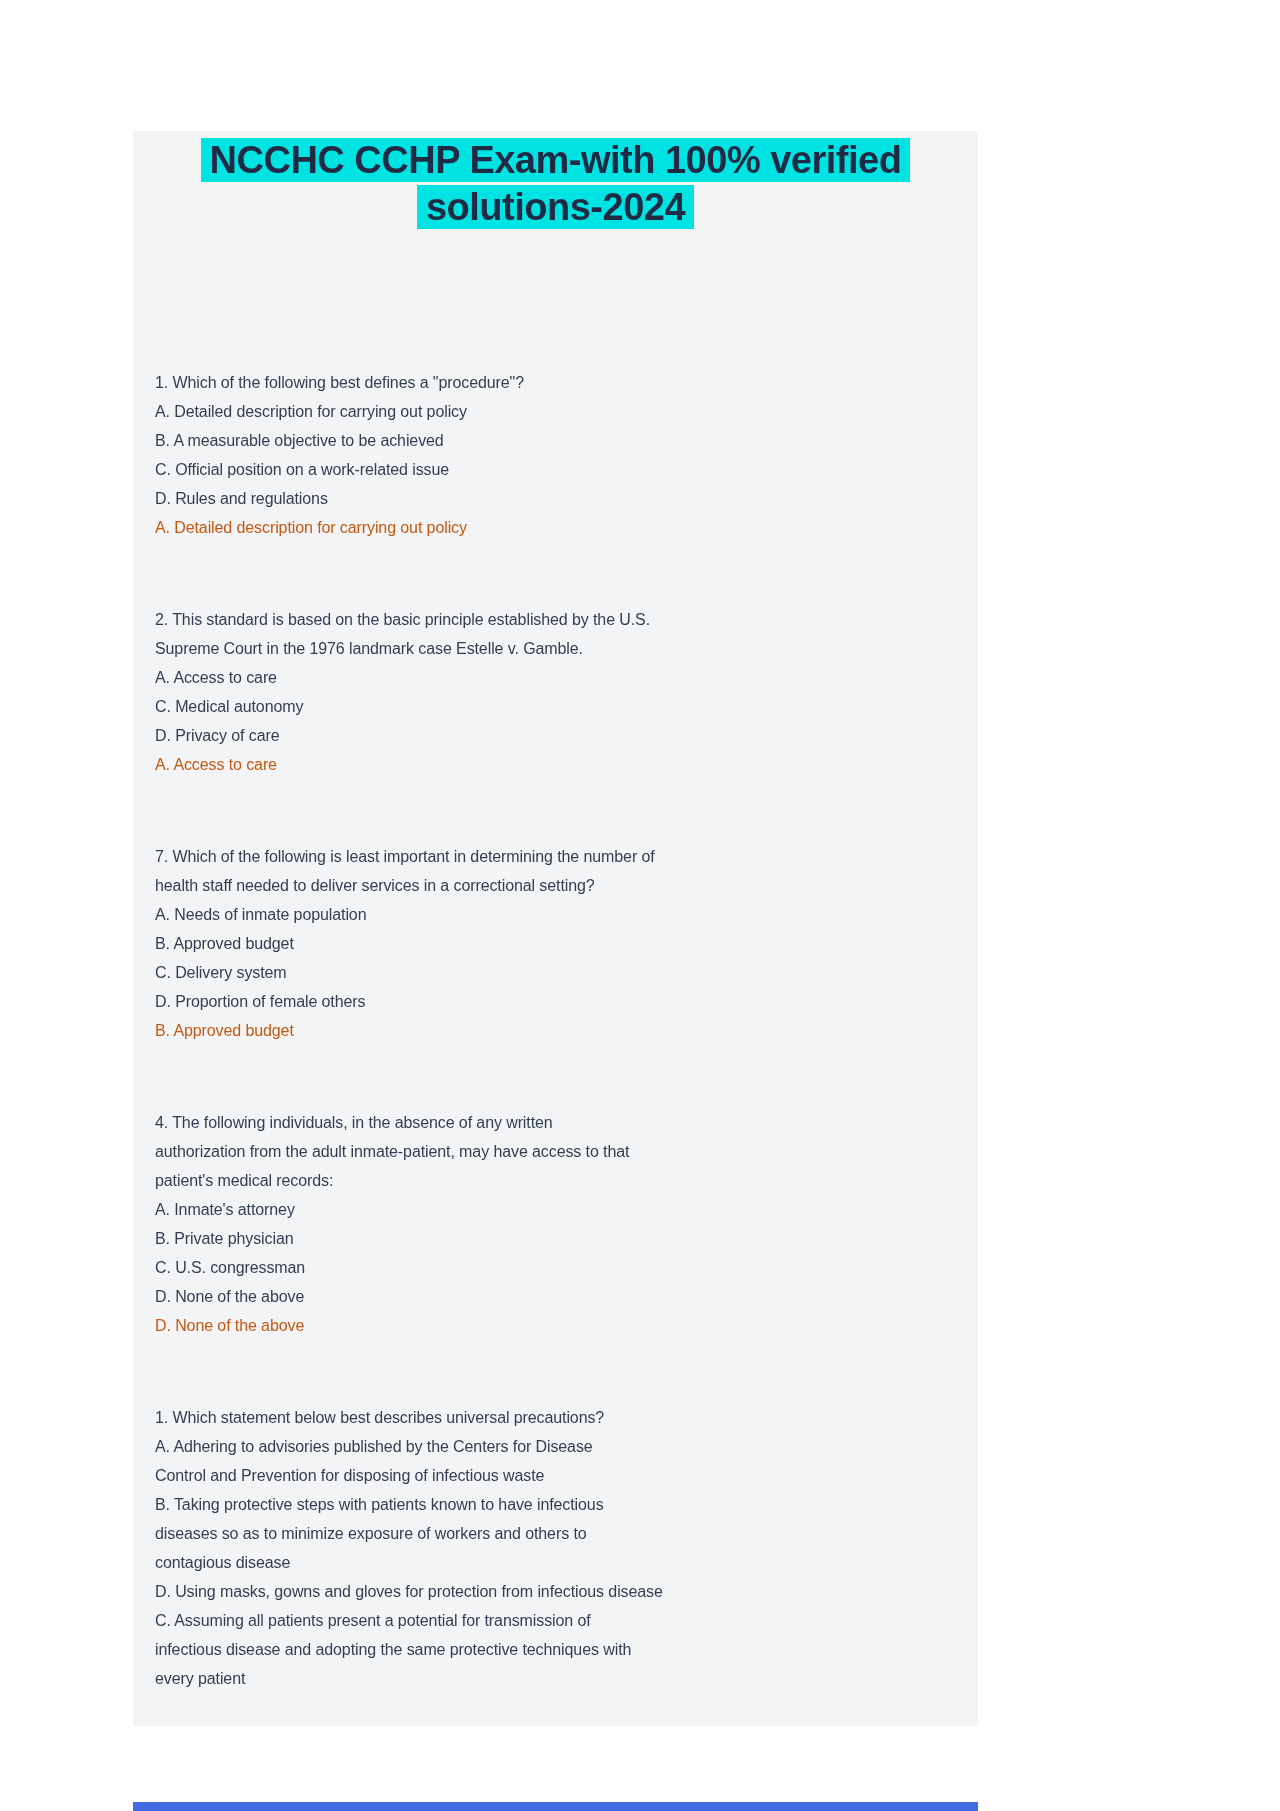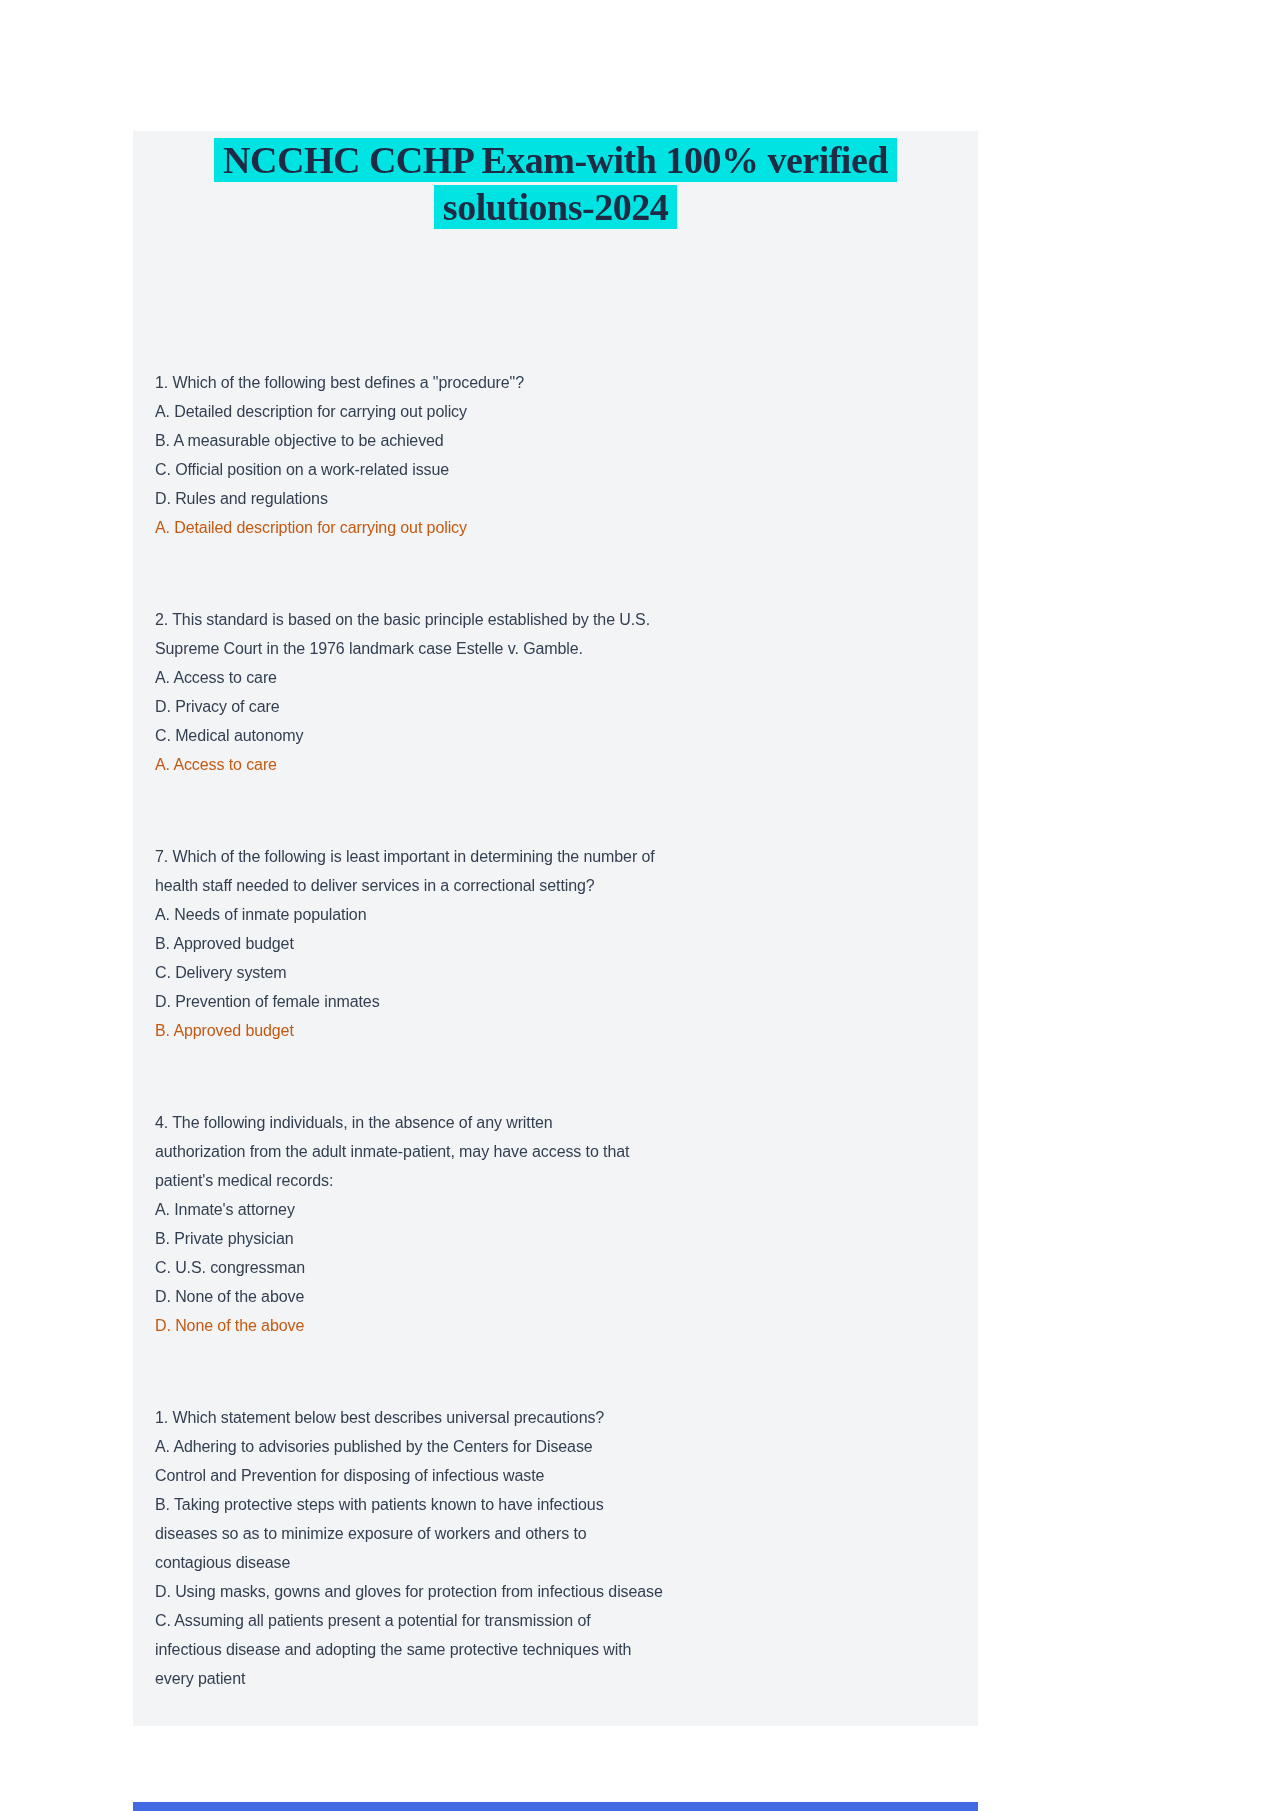--- a/index.html
+++ b/index.html
@@ -21,21 +21,20 @@
     overflow: hidden;
   }
   .title {
     margin: 6px 0 0 0;
     text-align: center;
     font-size: 38px;
     line-height: 47px;
     font-weight: bold;
     letter-spacing: -0.5px;
     color: #1f2a44;
-    font-family: Liberation Serif, serif;
   }
   .title .hl {
     background: #00e3e3;
     white-space: pre-line;
     padding: 1px 9px;
     -webkit-box-decoration-break: clone;
     box-decoration-break: clone;
   }
   .q-block {
     margin: 0 24px 63px 22px;
@@ -73,32 +72,32 @@
     <p>B. A measurable objective to be achieved</p>
     <p>C. Official position on a work-related issue</p>
     <p>D. Rules and regulations</p>
     <p class="ans">A. Detailed description for carrying out policy</p>
   </section>
 
   <section class="q-block">
     <p>2. This standard is based on the basic principle established by the U.S.
 Supreme Court in the 1976 landmark case Estelle v. Gamble.</p>
     <p>A. Access to care</p>
+    <p>C. Medical autonomy</p>
     <p>D. Privacy of care</p>
-    <p>C. Medical autonomy</p>
     <p class="ans">A. Access to care</p>
   </section>
 
   <section class="q-block">
     <p>7. Which of the following is least important in determining the number of
 health staff needed to deliver services in a correctional setting?</p>
     <p>A. Needs of inmate population</p>
     <p>B. Approved budget</p>
     <p>C. Delivery system</p>
-    <p>D. Prevention of female inmates</p>
+    <p>D. Proportion of female others</p>
     <p class="ans">B. Approved budget</p>
   </section>
 
   <section class="q-block">
     <p>4. The following individuals, in the absence of any written
 authorization from the adult inmate-patient, may have access to that
 patient's medical records:</p>
     <p>A. Inmate's attorney</p>
     <p>B. Private physician</p>
     <p>C. U.S. congressman</p>

